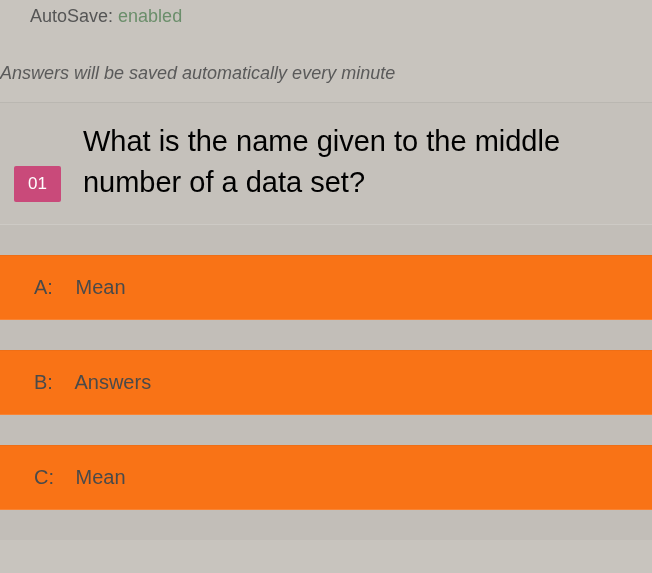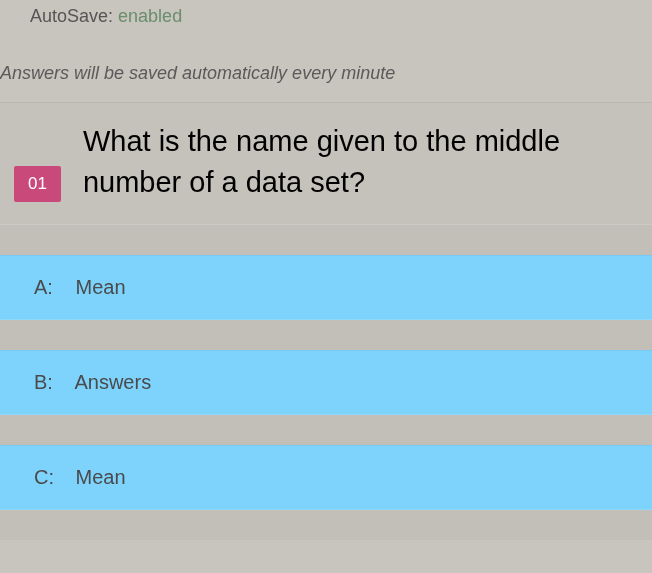--- a/index.html
+++ b/index.html
@@ -56,21 +56,21 @@
       font-size: 29px;
       color: #000000;
       line-height: 1.4;
       font-weight: 400;
     }
     .spacer {
       height: 30px;
       background: #c2beb8;
     }
     .option {
-      background: #7dd3fc;
+      background: #f97316;
       padding: 20px 14px 20px 34px;
       font-size: 20px;
       color: #474747;
       border-top: 1px solid rgba(0,0,0,0.04);
       border-bottom: 1px solid rgba(255,255,255,0.12);
     }
     .option-letter {
       display: inline-block;
       min-width: 36px;
       color: #4a4a4a;

